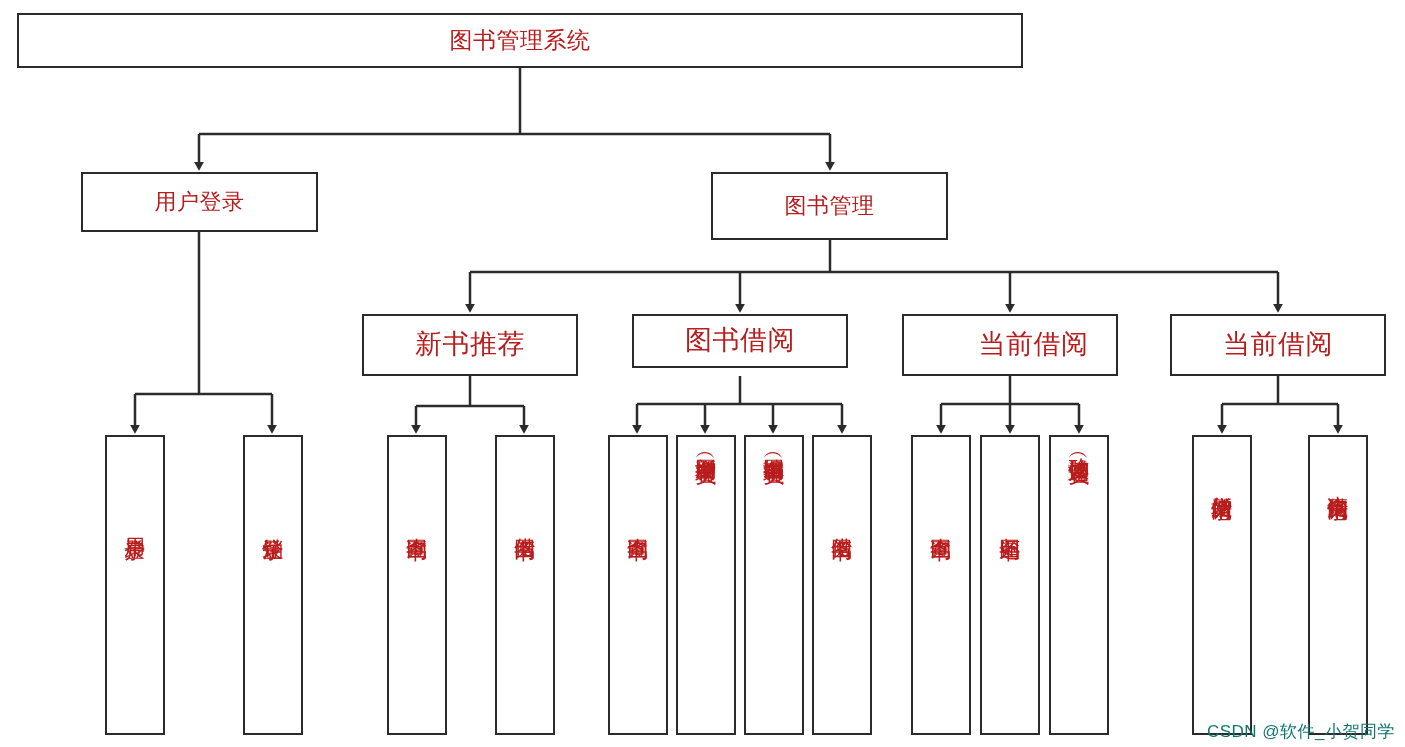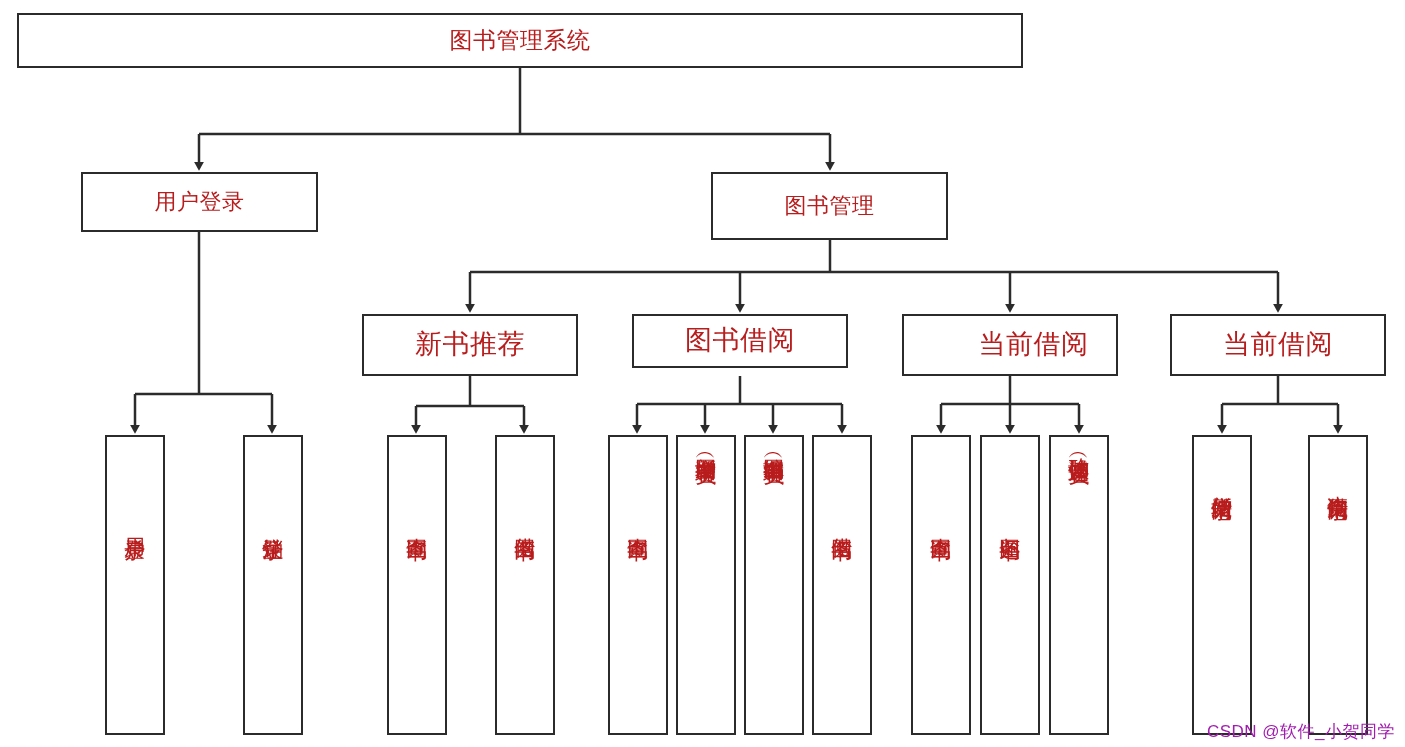--- a/index.html
+++ b/index.html
@@ -59,21 +59,21 @@
     letter-spacing: 1px;
     white-space: nowrap;
   }
   .node.leaf.tall-text { padding-top: 4px; }
   .node.leaf.mid-text { padding-top: 84px; }
   #watermark {
     position: absolute;
     right: 10px;
     bottom: 4px;
     font-size: 17px;
-    color: #a21caf;
+    color: #0f766e;
     z-index: 5;
     white-space: nowrap;
     letter-spacing: 0.5px;
   }
 </style>
 </head>
 <body>
 
 <div id="diagram-root">
 

